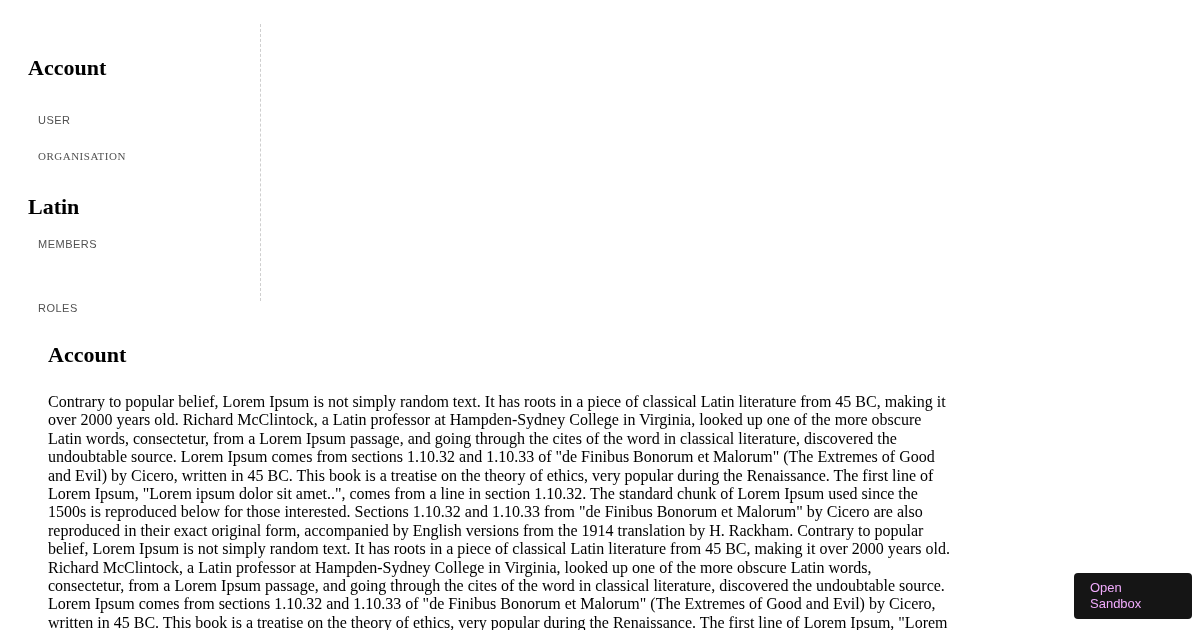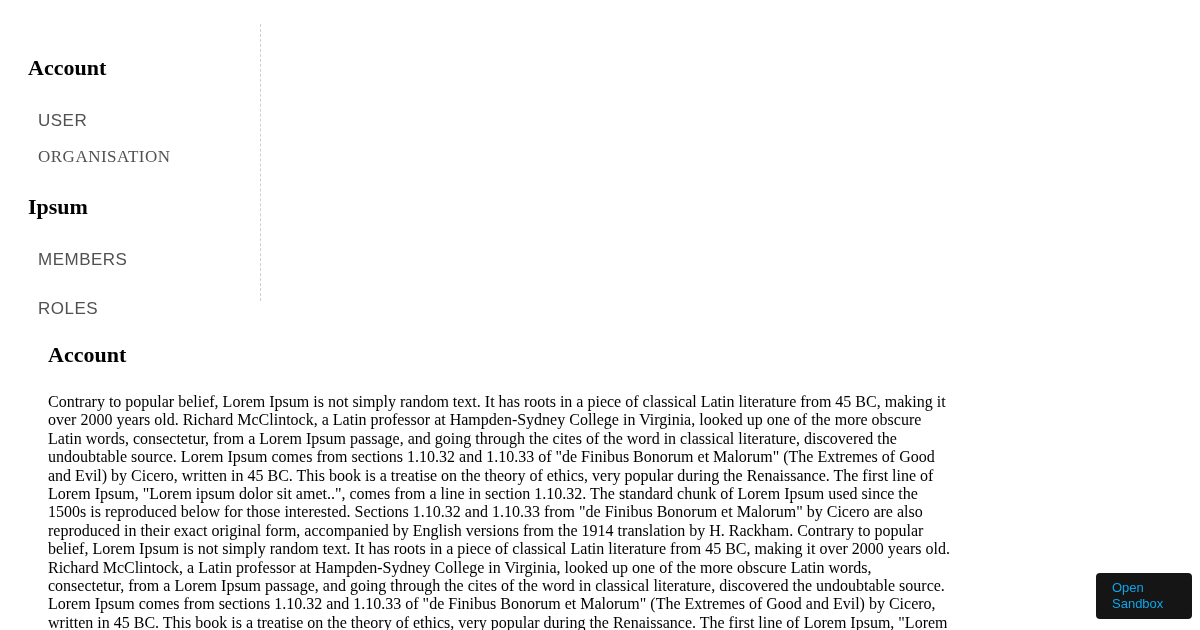--- a/index.html
+++ b/index.html
@@ -26,31 +26,31 @@
     font-size: 22px;
     line-height: 26px;
     color: #000000;
   }
   .side-heading.account { top: 27px; }
   .side-heading.team    { top: 166px; }
   .nav-item {
     position: absolute;
     left: 18px;
     font-family: "Liberation Sans", sans-serif;
-    font-size: 17px;
+    font-size: 11px;
     line-height: 13px;
     letter-spacing: 0.5px;
     color: #515151;
     cursor: pointer;
     background: none; border: none;
     text-transform: uppercase;
   }
   .nav-item.user         { top: 86px; }
   .nav-item.organisation { top: 122px; font-family: Liberation Serif, serif; }
-  .nav-item.members      { top: 225px; }
+  .nav-item.members      { top: 210px; }
   .nav-item.roles        { top: 274px; }
 
   
   .content {
     position: absolute;
     left: 28px; top: 322px;
     width: 910px;
   }
   .content-title {
     font-family: "Liberation Serif", serif;
@@ -64,24 +64,24 @@
     font-family: "Liberation Serif", serif;
     font-size: 16px;
     line-height: 1.15;
     color: #000000;
   }
 
   
   .open-sandbox {
     position: absolute;
     right: 16px; bottom: 19px;
-    width: 96px;
+    width: 118px;
     min-height: 34px;
     background: #151515;
-    color: #0ea5e9;
+    color: #f0abfc;
     border: none;
     border-radius: 4px;
     text-align: left;
     padding: 3px 26px 3px 12px;
     font-family: "Liberation Sans", sans-serif;
     font-size: 13px;
     line-height: 16px;
     cursor: pointer;
     display: flex;
     align-items: center;
@@ -92,21 +92,21 @@
 
 <div class="page">
 
   <nav class="sidebar">
     <div class="side-heading account">Account</div>
 
     <button class="nav-item user">USER</button>
 
     <button class="nav-item organisation">ORGANISATION</button>
 
-    <div class="side-heading team">Ipsum</div>
+    <div class="side-heading team">Latin</div>
 
     <button class="nav-item members">MEMBERS</button>
 
     <button class="nav-item roles">ROLES</button>
   </nav>
 
   <main class="content">
     <h1 class="content-title">Account</h1>
     <p class="content-body">Contrary to popular belief, Lorem Ipsum is not simply random text. It has roots in a piece of classical Latin literature from 45 BC, making it over 2000 years old. Richard McClintock, a Latin professor at Hampden-Sydney College in Virginia, looked up one of the more obscure Latin words, consectetur, from a Lorem Ipsum passage, and going through the cites of the word in classical literature, discovered the undoubtable source. Lorem Ipsum comes from sections 1.10.32 and 1.10.33 of "de Finibus Bonorum et Malorum" (The Extremes of Good and Evil) by Cicero, written in 45 BC. This book is a treatise on the theory of ethics, very popular during the Renaissance. The first line of Lorem Ipsum, "Lorem ipsum dolor sit amet..", comes from a line in section 1.10.32. The standard chunk of Lorem Ipsum used since the 1500s is reproduced below for those interested. Sections 1.10.32 and 1.10.33 from "de Finibus Bonorum et Malorum" by Cicero are also reproduced in their exact original form, accompanied by English versions from the 1914 translation by H. Rackham. Contrary to popular belief, Lorem Ipsum is not simply random text. It has roots in a piece of classical Latin literature from 45 BC, making it over 2000 years old. Richard McClintock, a Latin professor at Hampden-Sydney College in Virginia, looked up one of the more obscure Latin words, consectetur, from a Lorem Ipsum passage, and going through the cites of the word in classical literature, discovered the undoubtable source. Lorem Ipsum comes from sections 1.10.32 and 1.10.33 of "de Finibus Bonorum et Malorum" (The Extremes of Good and Evil) by Cicero, written in 45 BC. This book is a treatise on the theory of ethics, very popular during the Renaissance. The first line of Lorem Ipsum, "Lorem ipsum dolor sit amet..", comes from a line in section 1.10.32. The standard chunk of Lorem Ipsum used since the 1500s is reproduced below for those interested. Sections 1.10.32 and 1.10.33 from "de Finibus Bonorum et Malorum" by Cicero are also reproduced in their exact original form, accompanied by English versions from the 1914 translation by H. Rackham.</p>
   </main>

